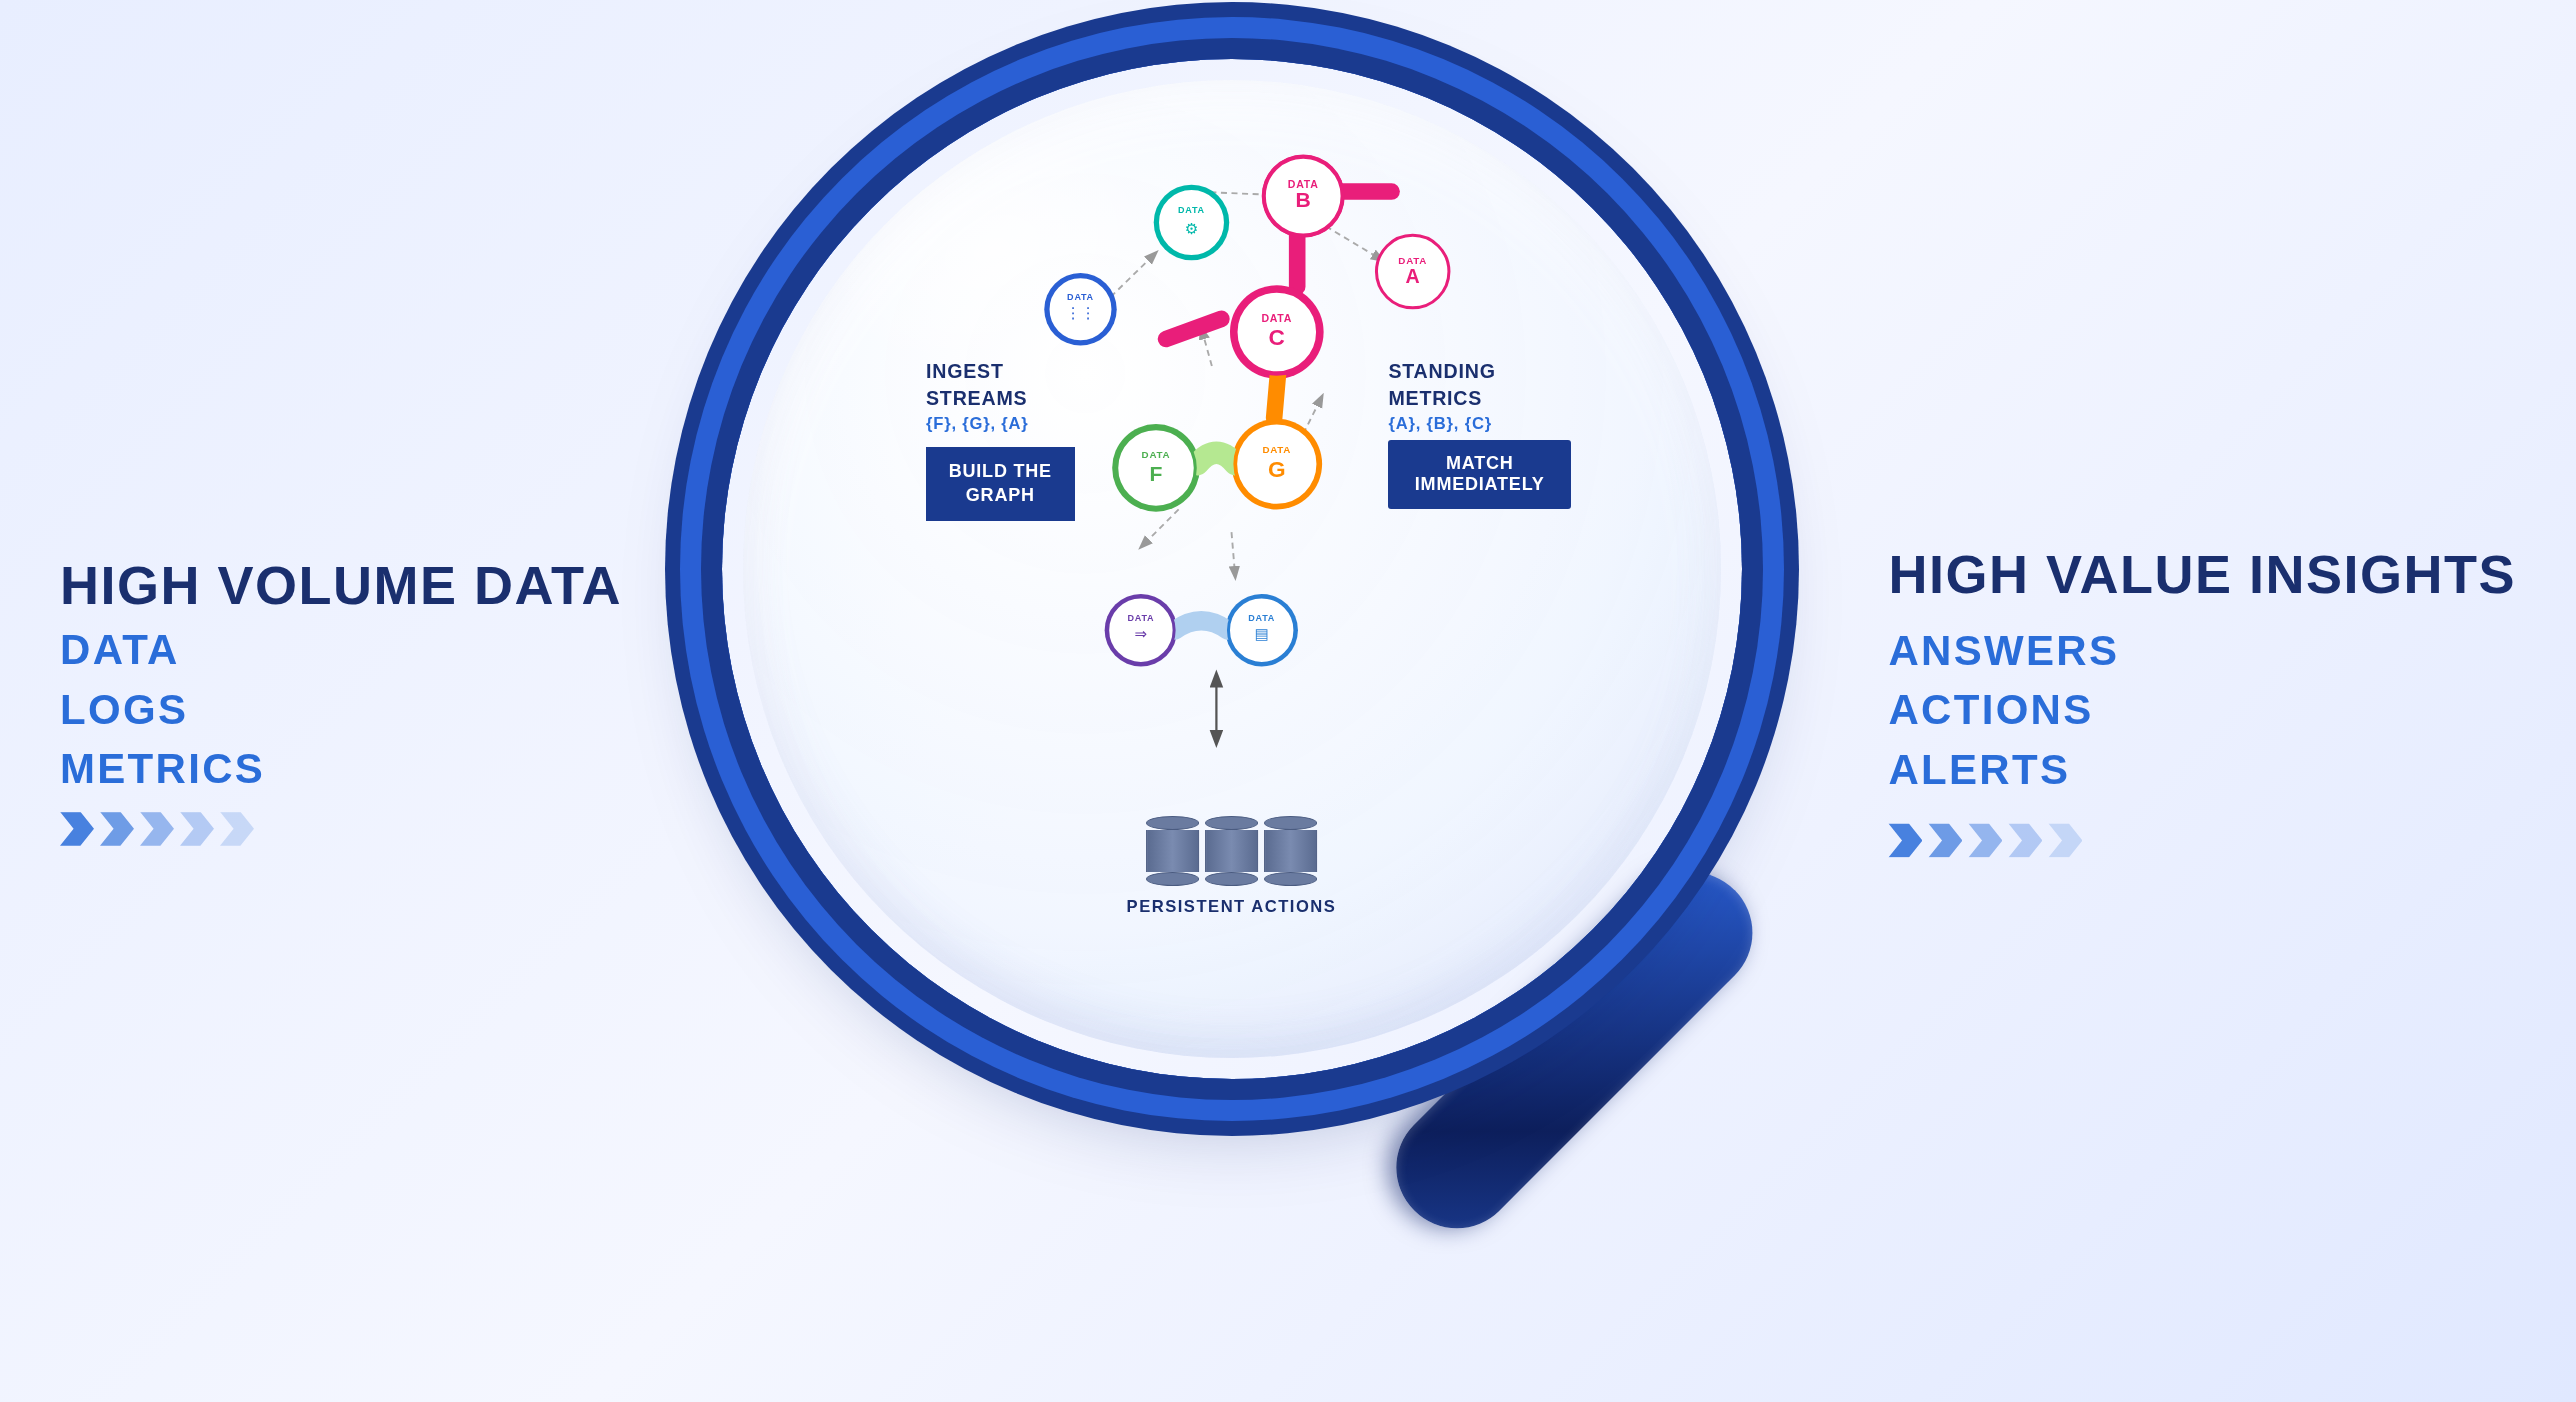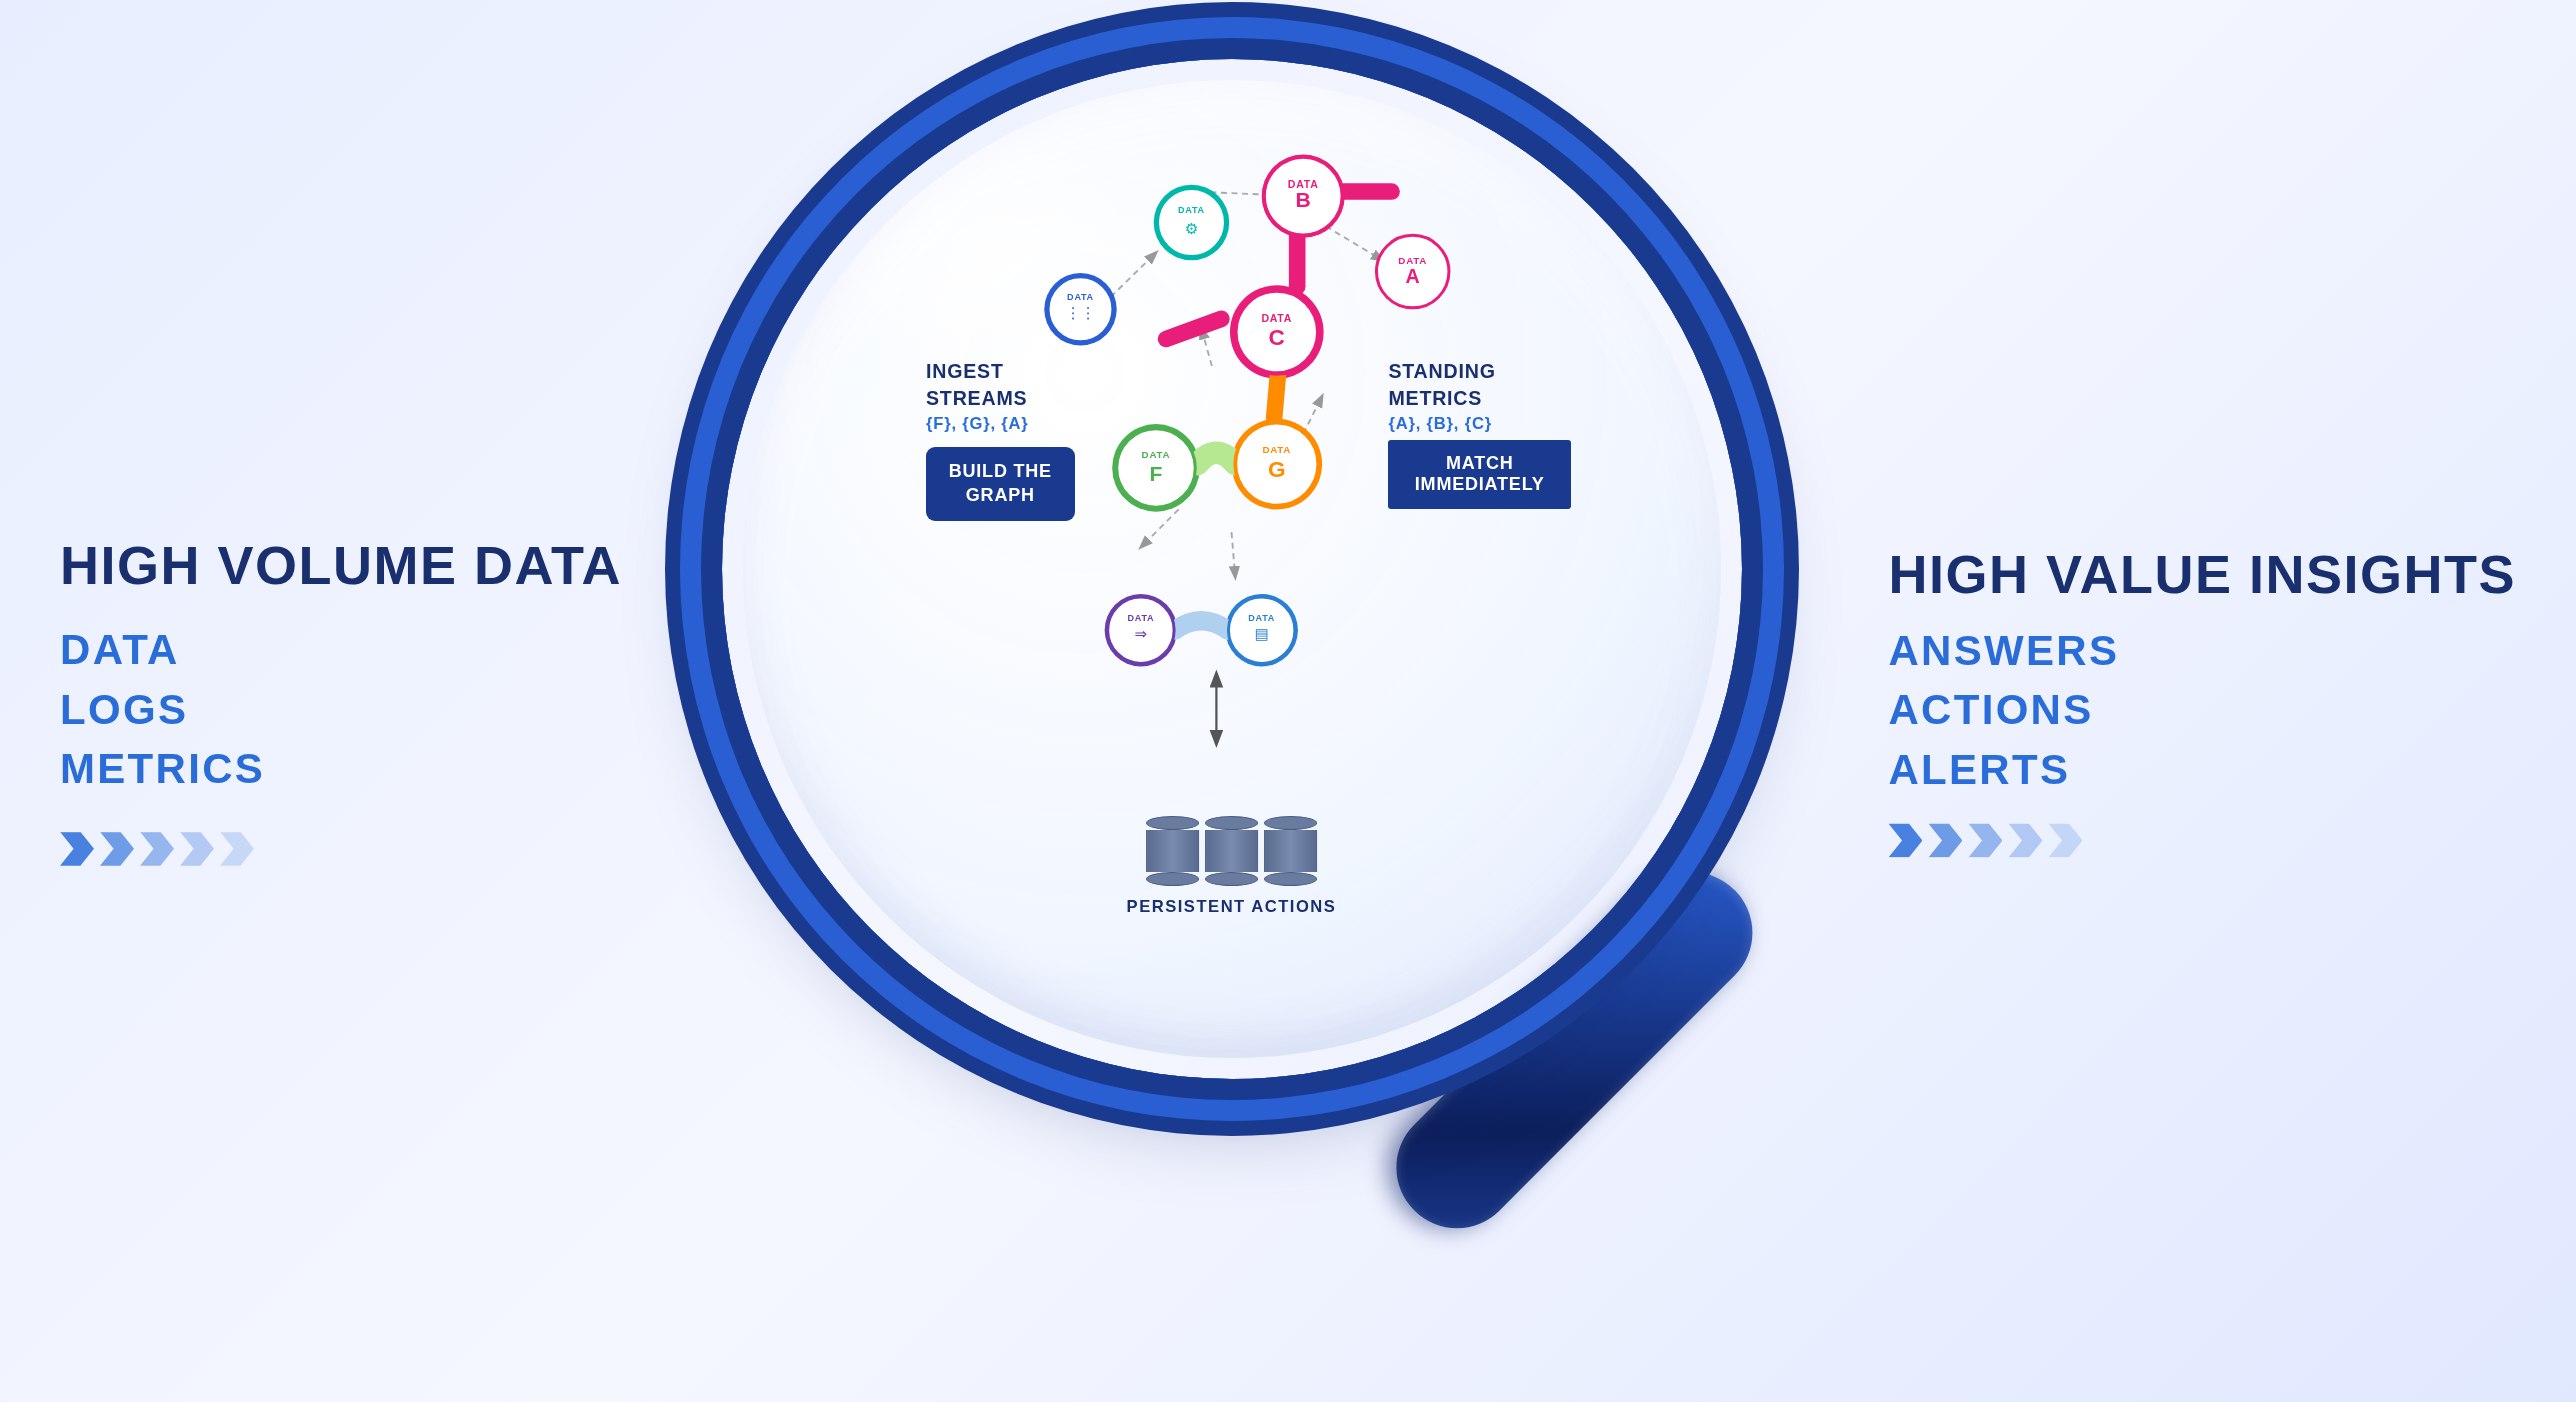--- a/index.html
+++ b/index.html
@@ -26,21 +26,21 @@
 
     
     .left-panel {
       position: absolute;
       left: 60px;
       top: 50%;
       transform: translateY(-50%);
       display: flex;
       flex-direction: column;
       align-items: flex-start;
-      gap: 31px;
+      gap: 11px;
     }
 
     .panel-title {
       font-size: 54px;
       font-weight: 900;
       color: #1a2f6e;
       line-height: 1.1;
       letter-spacing: 1.5px;
     }
 
@@ -186,21 +186,21 @@
     .build-graph-btn {
       background: #1a3a8f;
       color: white;
       border: none;
       padding: 13.6px 22.7px;
       font-size: 18px;
       font-weight: 700;
       letter-spacing: 0.8px;
       cursor: pointer;
       margin-top: 11.3px;
-      border-radius: 9px;
+      border-radius: 0;
       display: block;
       text-align: center;
       line-height: 1.3;
     }
 
     .standing-label {
       position: absolute;
       right: 38px;
       top: 249px;
       text-align: left;

